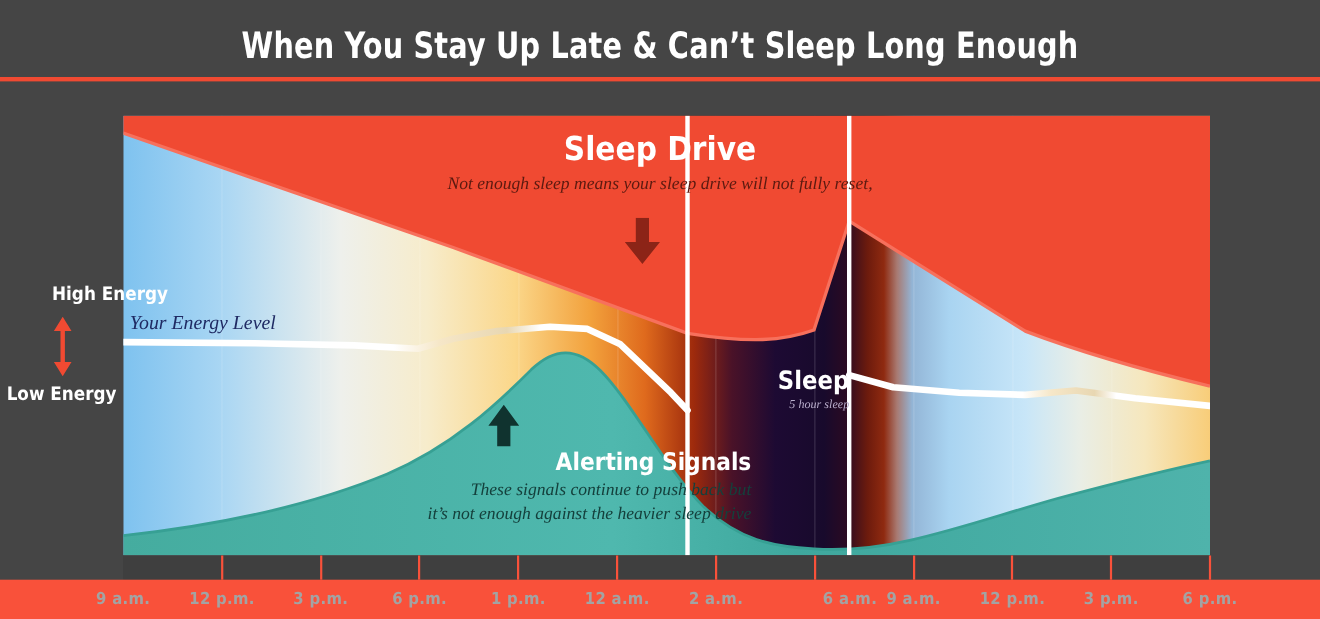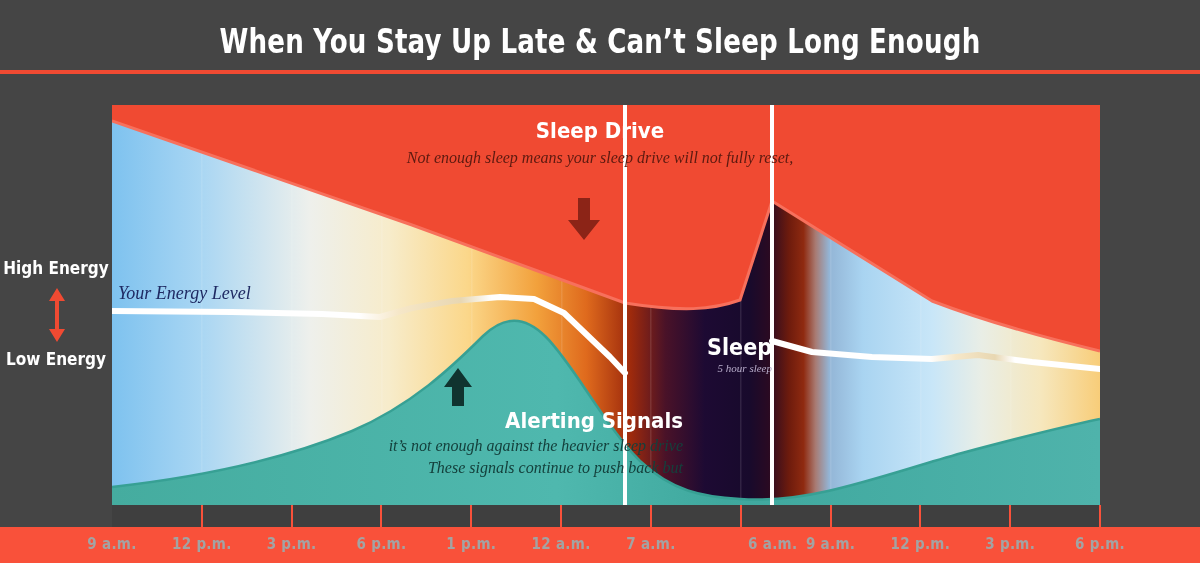--- a/index.html
+++ b/index.html
@@ -62,38 +62,38 @@
     letter-spacing:.3px;
   }
 
   
   .energy-hi,.energy-lo{
     position:absolute;left:0;width:112px;text-align:center;
     color:#ffffff;
     font-family:"Liberation Sans Narrow","DejaVu Sans Condensed","Liberation Sans",sans-serif;
     font-size:17px;font-weight:700;white-space:nowrap;
   }
-  .energy-hi{top:258px;}
+  .energy-hi{top:258px;padding-left:44px;}
   .energy-lo{top:349px;}
   .energy-arrow{
     position:absolute;left:48px;top:288px;width:18px;height:54px;
   }
   .lbl-head{
     font-family:"Liberation Sans Narrow","DejaVu Sans Condensed","Liberation Sans",sans-serif;
     font-weight:700;color:#ffffff;
   }
   .lbl-sub{
     font-family:"Liberation Serif","DejaVu Serif",serif;
     font-style:italic;
   }
 
   #sleepdrive-block{
     position:absolute;left:262px;top:118px;width:676px;text-align:center;
   }
-  #sleepdrive-block .lbl-head{font-size:22px;}
+  #sleepdrive-block .lbl-head{font-size:30px;}
   #sleepdrive-block .lbl-sub{font-size:16px;color:#5c1a10;line-height:1.35;margin-top:4px;}
 
   #alert-block{
     position:absolute;left:258px;top:408px;width:425px;text-align:right;
   }
   #alert-block .lbl-head{font-size:22px;}
   #alert-block .lbl-sub{font-size:16px;color:#14403c;line-height:1.35;margin-top:2px;}
 
   #sleep-block{
     position:absolute;left:625px;top:334px;width:147px;text-align:right;
@@ -232,22 +232,22 @@
   </div>
   <div class="arrow-ico" id="sleepdrive-arrow">
     <svg width="36" height="42" viewBox="0 0 36 42">
       <path d="M12,0 H24 V22 H34 L18,42 L2,22 H12 Z" fill="#8c2417"></path>
     </svg>
   </div>
 
   <div id="alert-block">
     <div class="lbl-head">Alerting Signals</div>
     <div class="lbl-sub">
+      <div>These signals continue to push back but</div>
       <div>it’s not enough against the heavier sleep drive</div>
-      <div>These signals continue to push back but</div>
     </div>
   </div>
   <div class="arrow-ico" id="alert-arrow">
     <svg width="30" height="38" viewBox="0 0 30 38">
       <path d="M15,0 L29,19 H21 V38 H9 V19 H1 Z" fill="#10332f"></path>
     </svg>
   </div>
 
   <div id="sleep-block">
     <div class="lbl-head">Sleep</div>
@@ -279,21 +279,21 @@
       <i style="left: 987px;"></i>
     </div>
   <div class="axis-bar"></div>
   <div class="axis-labels" id="axis-labels">
       <span style="left: 0px;">9 a.m.</span>
       <span style="left: 89.8182px;">12 p.m.</span>
       <span style="left: 179.636px;">3 p.m.</span>
       <span style="left: 269.455px;">6 p.m.</span>
       <span style="left: 359.273px;">1 p.m.</span>
       <span style="left: 449.091px;">12 a.m.</span>
-      <span style="left: 538.909px;">7 a.m.</span>
+      <span style="left: 538.909px;">2 a.m.</span>
       <span style="left: 628.727px; margin-left: 32px;">6 a.m.</span>
       <span style="left: 718.545px;">9 a.m.</span>
       <span style="left: 808.364px;">12 p.m.</span>
       <span style="left: 898.182px;">3 p.m.</span>
       <span style="left: 988px;">6 p.m.</span>
     </div>
 
 </div>
 
 </body></html>

